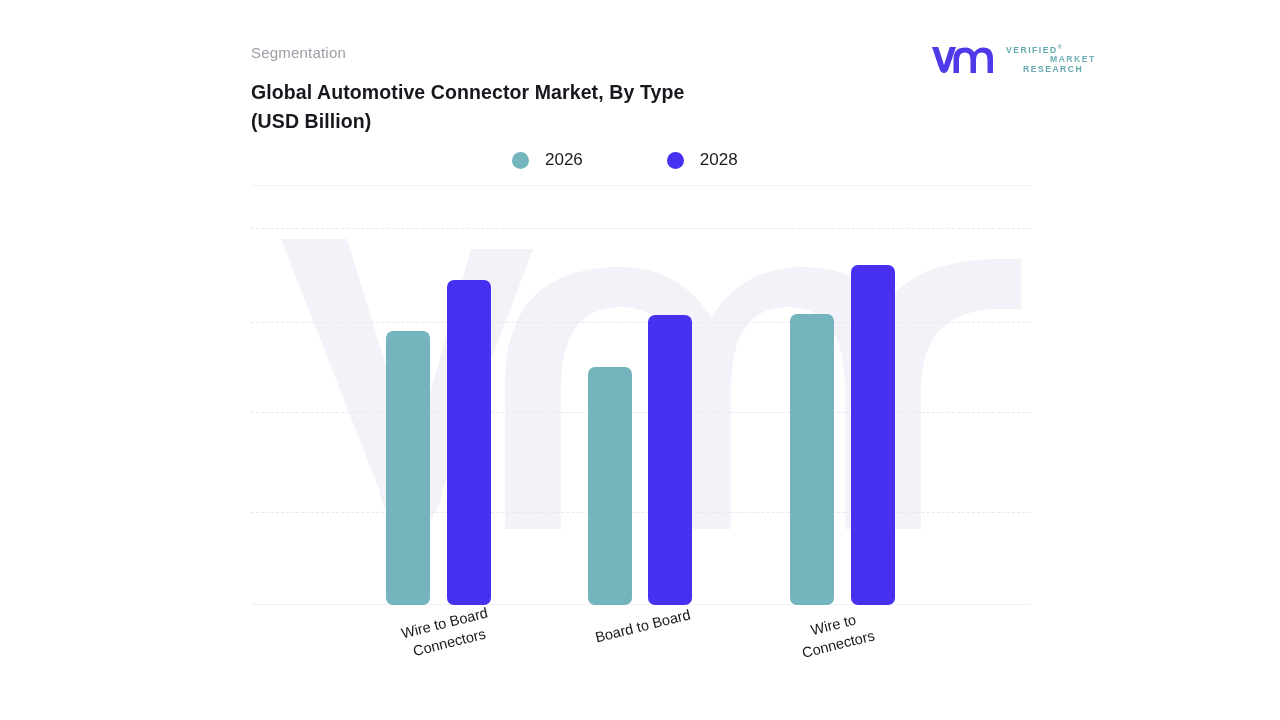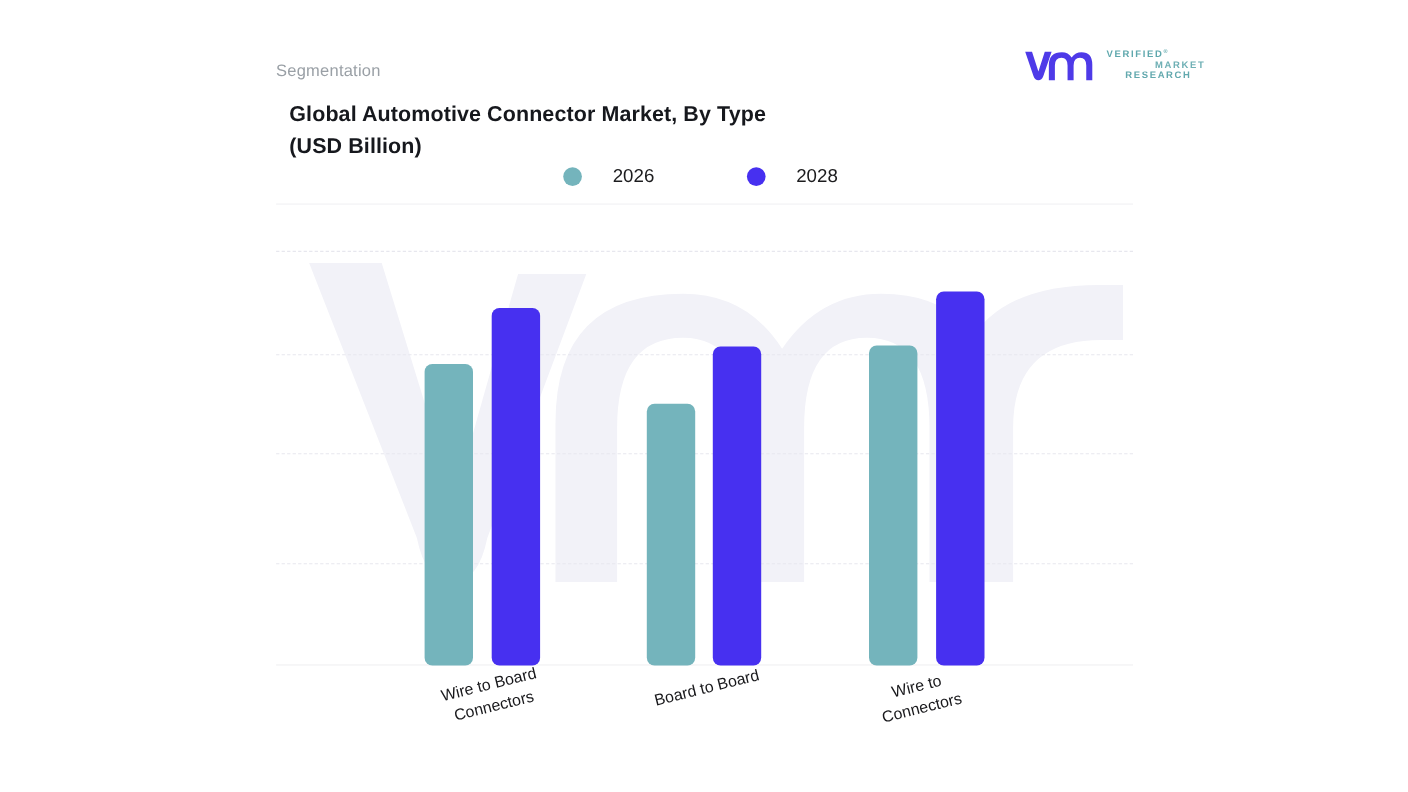--- a/index.html
+++ b/index.html
@@ -9,21 +9,20 @@
     font-family: "Liberation Sans", sans-serif;
     overflow: hidden;
   }
   .page { position: relative; width: 1280px; height: 720px; background: #fff; }
 
   
   .header { position: absolute; left: 251px; top: 44px; width: 780px; }
   .seg-label {
     font-size: 15px; color: #9aa0a6; letter-spacing: .2px;
     font-family: "Liberation Sans", sans-serif;
-    margin-top: 12px;
   }
   .chart-title {
     margin-top: 17px;
     font-size: 19.5px; font-weight: 700; color: #16181d;
     line-height: 29px; letter-spacing: .1px; max-width: 560px;
   }
 
   
   .logo { position: absolute; left: 930px; top: 42px; display: flex; align-items: center; gap: 8px; }
   .logo-mark { width: 68px; height: 32px; display: block; }
@@ -32,21 +31,21 @@
     font-size: 8.6px; font-weight: 700; letter-spacing: 1.5px;
     color: #5fa8ad; font-family: "Liberation Sans", sans-serif;
   }
   .logo-text .l1 { color: #7fb8bd; position: relative; }
   .logo-text .l1 .reg { font-size: 5px; vertical-align: super; letter-spacing: 0; }
   .logo-text .l2 { color: #6fb0b5; padding-left: 44px; }
   .logo-text .l3 { color: #63a9ae; margin-left: 17px; }
 
   
   .legend { position: absolute; left: 512px; top: 150px; display: flex; align-items: center; gap: 84px; }
-  .legend-item { display: flex; align-items: center; gap: 28px; }
+  .legend-item { display: flex; align-items: center; gap: 16px; }
   .legend-dot { width: 17px; height: 17px; border-radius: 50%; display: block; }
   .legend-label { font-size: 17px; color: #1c1c1e; font-family: "Liberation Sans", sans-serif; }
 
   
   .divider { position: absolute; left: 251px; top: 185px; width: 779px; height: 1px; background: #f1f1f3; }
 
   
   .plot {
     position: absolute; left: 251px; top: 190px;
     width: 779px; height: 415px;
@@ -79,21 +78,21 @@
     transform: rotate(-14deg); white-space: pre-line; text-align: center;
   }
 </style>
 </head>
 <body>
 
 <div class="page">
 
   <div class="header">
     <div class="seg-label">Segmentation</div>
-    <div class="chart-title" style="white-space: pre-line; margin-left: 12px;">Global Automotive Connector Market, By Type
+    <div class="chart-title" style="white-space: pre-line;">Global Automotive Connector Market, By Type
 (USD Billion)</div>
   </div>
 
   <div class="logo">
     <svg class="logo-mark" viewBox="0 0 68 32">
       <path d="M2 5 L9.5 27 Q11 31 14 31 Q17 31 18.5 27 L26 5 L19.8 5 L14 23 L8.2 5 Z" fill="#4e3ae8"></path>
       <path d="M29 31 L29 17.5 Q29 10.5 35 10.5 Q40.5 10.5 40.5 17.5 L40.5 31 L46 31 L46 17.5 Q46 10.5 51.8 10.5 Q57.5 10.5 57.5 17.5 L57.5 31 L63 31 L63 16.8 Q63 5.5 53.2 5.5 Q47.6 5.5 44.2 10.2 Q41.2 5.5 35.4 5.5 Q23.5 5.5 23.5 17 L23.5 31 Z" fill="#4e3ae8"></path>
     </svg>
     <div class="logo-text">
       <span class="l1"><span>VERIFIED</span><span class="reg">®</span></span>

